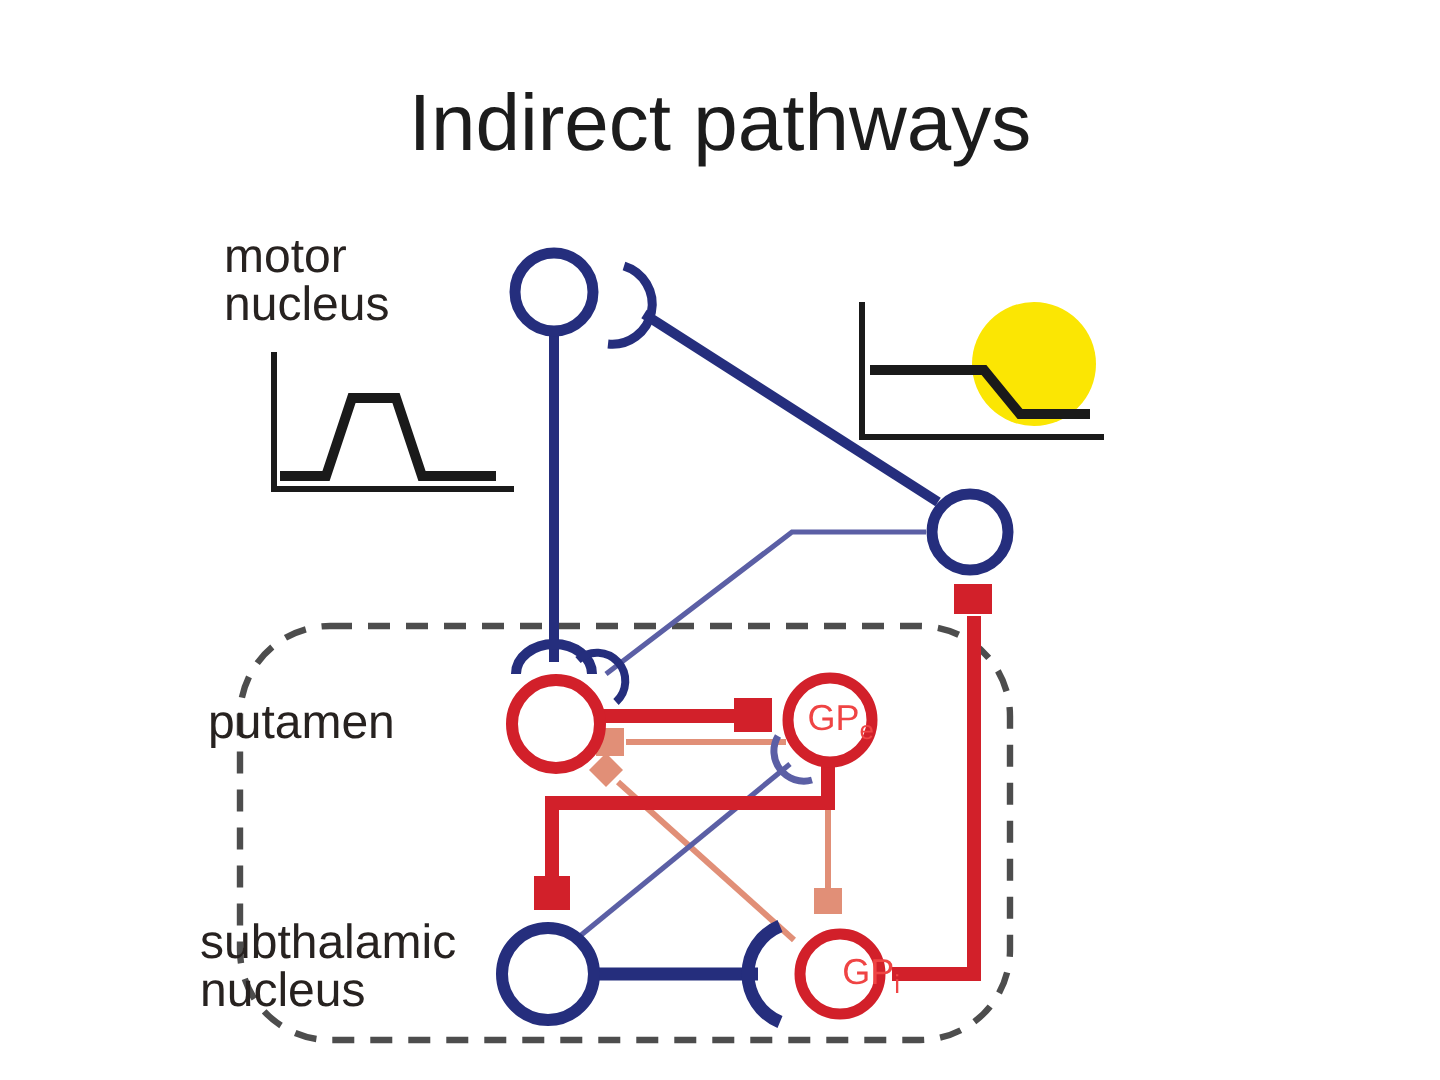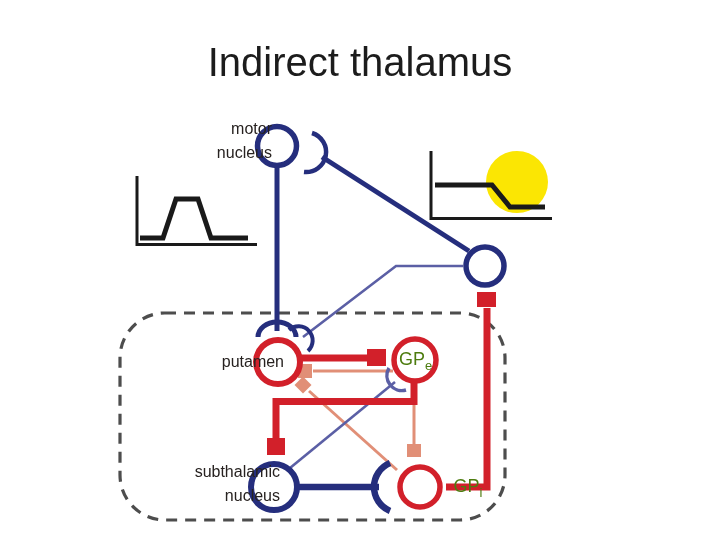--- a/index.html
+++ b/index.html
@@ -2,30 +2,30 @@
 <html style="--excitatory: #252e7d; --inhibitory: #d2202a; --faded: #e18f77; --thin_link: #5b5fa5; --boundary: #4d4d4d; --plot_ink: #1a1a1a; --highlight: #fbe603;"><head>
 <meta charset="utf-8">
 <style>
   html,body{margin:0;padding:0;}
   body{width:720px;height:540px;background:#ffffff;position:relative;overflow:hidden;
        font-family:"Liberation Sans", sans-serif;}
   .stage{position:absolute;left:0;top:0;width:720px;height:540px;}
   svg{position:absolute;left:0;top:0;}
   .title{position:absolute;left:0;top:40px;width:720px;text-align:center;
          font-size:40px;color:#1c1c1c;letter-spacing:0px;}
-  .nodelabel{position:absolute;text-align:right;font-size:16px;line-height:23.5px;
+  .nodelabel{position:absolute;text-align:left;font-size:24px;line-height:23.5px;
              color:#272220;}
-  .gp-label{position:absolute;text-align:center;font-size:18px;color:#4d7c0f;}
+  .gp-label{position:absolute;text-align:right;font-size:18px;color:#ef4444;}
   .gp-label sub{font-size:13px;}
   .lbl-motor-cortex{left:112px;top:117px;width:160px;}
   .lbl-thalamus{left:480px;top:241px;width:160px;}
   .lbl-putamen{left:104px;top:350px;width:180px;}
   .lbl-stn{left:100px;top:460px;width:180px;}
   .lbl-gpe{left:394px;top:349px;width:43px;}
-  .lbl-gpi{left:398px;top:476px;width:52px;margin-left:44px;}
+  .lbl-gpi{left:398px;top:476px;width:52px;}
 
   .boundary{stroke:var(--boundary,#4d4d4d);}
   .navy{stroke:var(--excitatory,#252e7d);}
   .red{stroke:var(--inhibitory,#d2202a);}
   .redfill{fill:var(--inhibitory,#d2202a);}
   .salmon{stroke:var(--faded,#e18f77);}
   .salmonfill{fill:var(--faded,#e18f77);}
   .slate{stroke:var(--thin_link,#5b5fa5);}
   .ink{stroke:var(--plot_ink,#1a1a1a);}
   .yellowfill{fill:var(--highlight,#fbe603);}
@@ -74,21 +74,21 @@
   <path d="M 390 463 A 26 26 0 0 0 390 511" fill="none" class="navy" stroke-width="6.5"></path>
 
   <path d="M 137 176 V 244.5 H 257" fill="none" class="ink" stroke-width="3"></path>
   <polyline points="140,238 163,238 176,199 198,199 211,238 248,238" fill="none" class="ink" stroke-width="5"></polyline>
 
   <circle cx="517" cy="182" r="31" class="yellowfill"></circle>
   <path d="M 431 151 V 218.5 H 552" fill="none" class="ink" stroke-width="3"></path>
   <polyline points="435,185 492,185 510,207 545,207" fill="none" class="ink" stroke-width="5"></polyline>
 </svg>
 
-<div class="title">Indirect thalamus</div>
+<div class="title">Indirect pathways</div>
 
 <div class="nodelabel lbl-motor-cortex">
   <div>motor</div>
   <div>nucleus</div>
 </div>
 
 
 <div class="nodelabel lbl-putamen">putamen</div>
 
 <div class="nodelabel lbl-stn">

